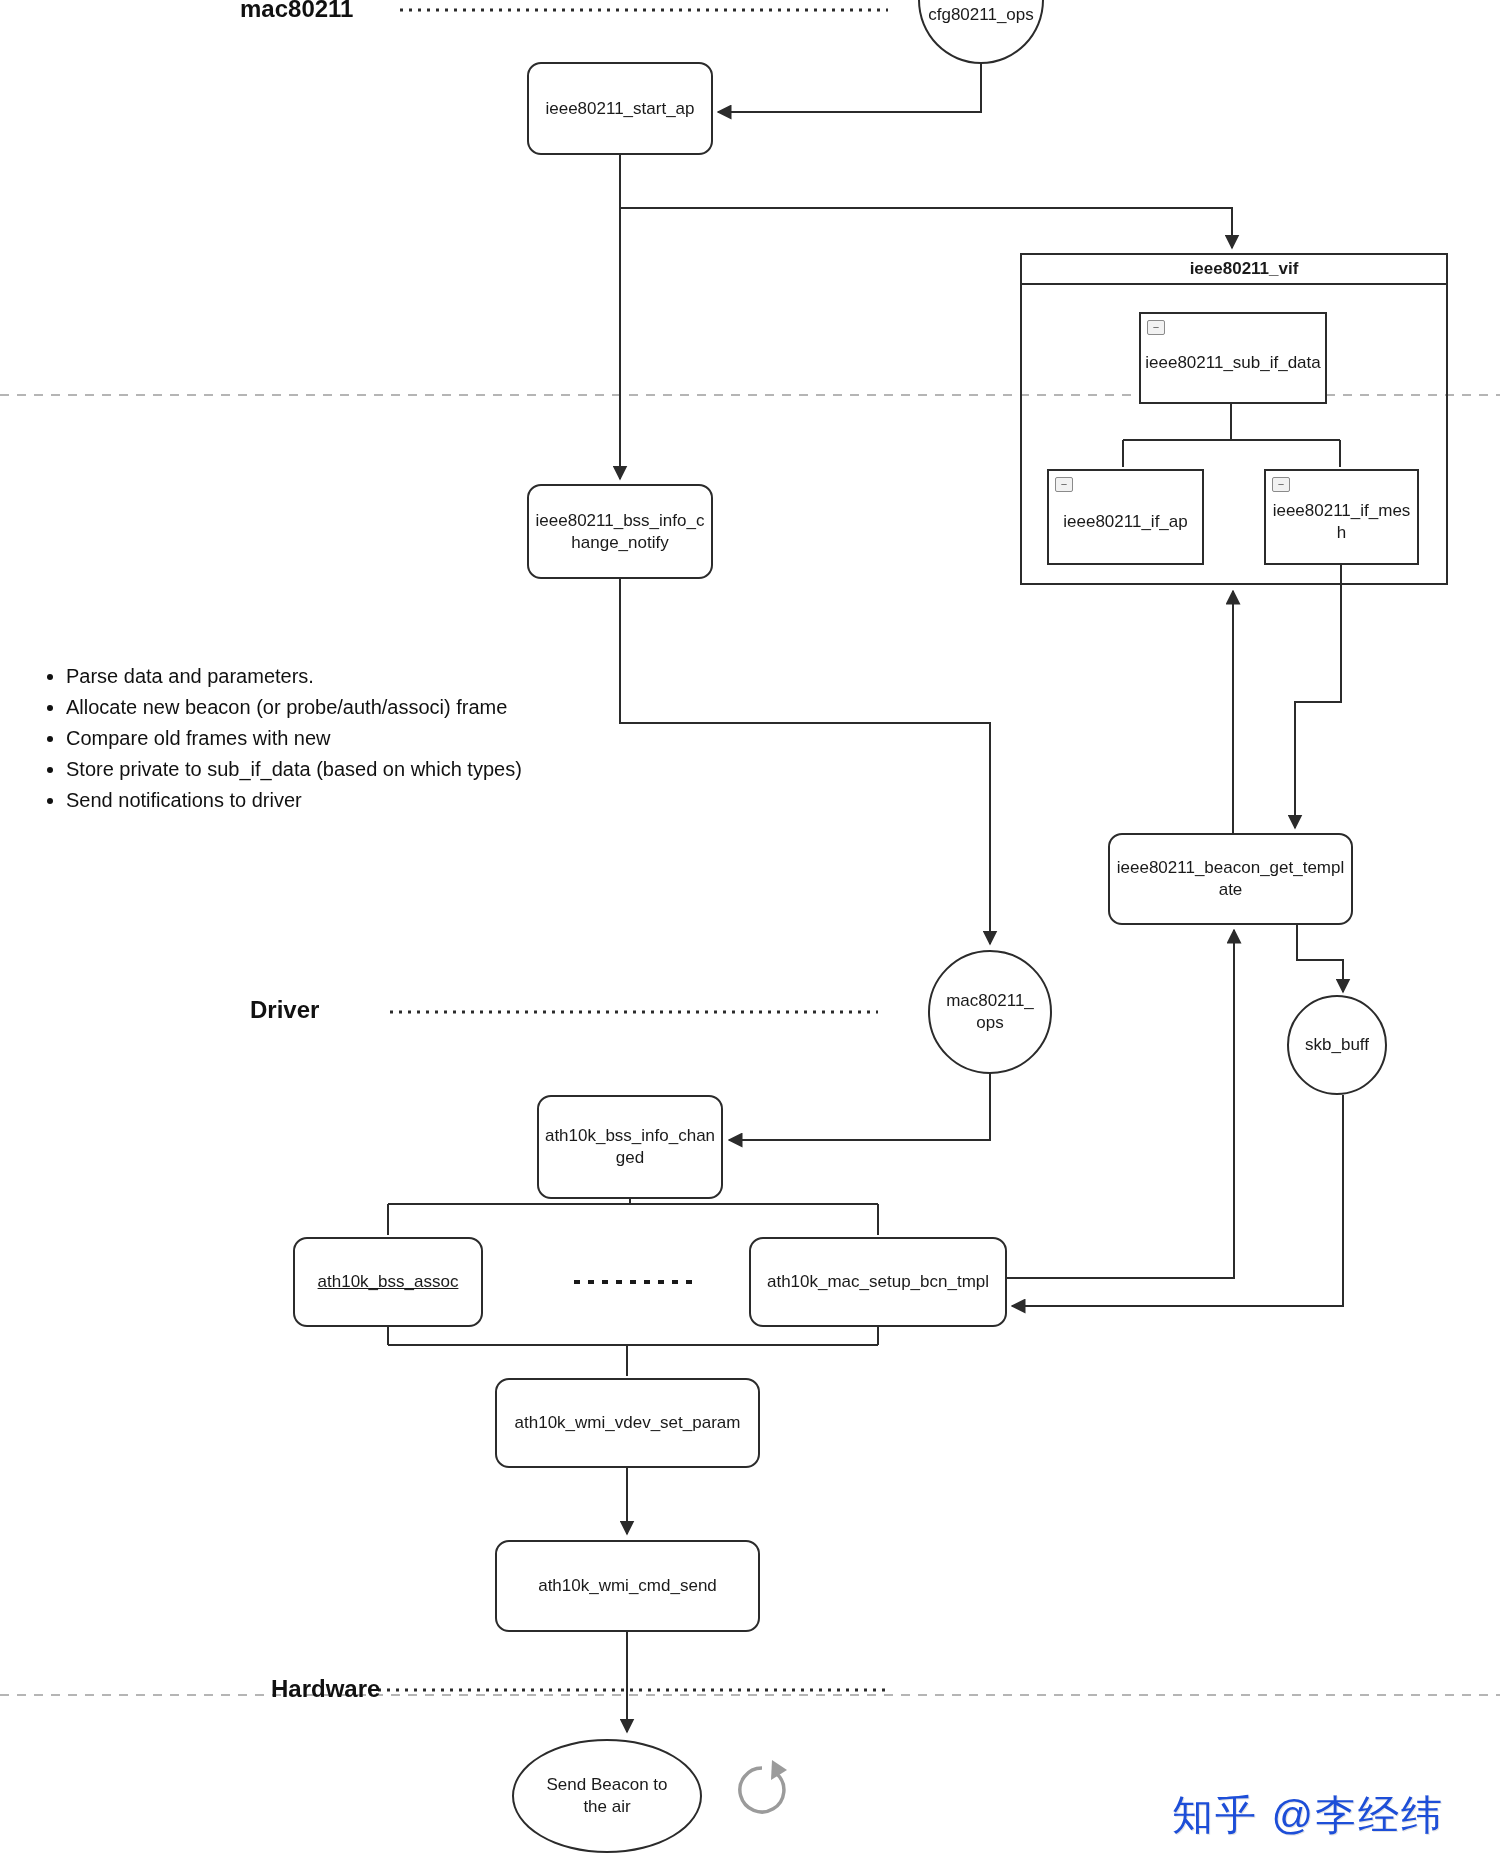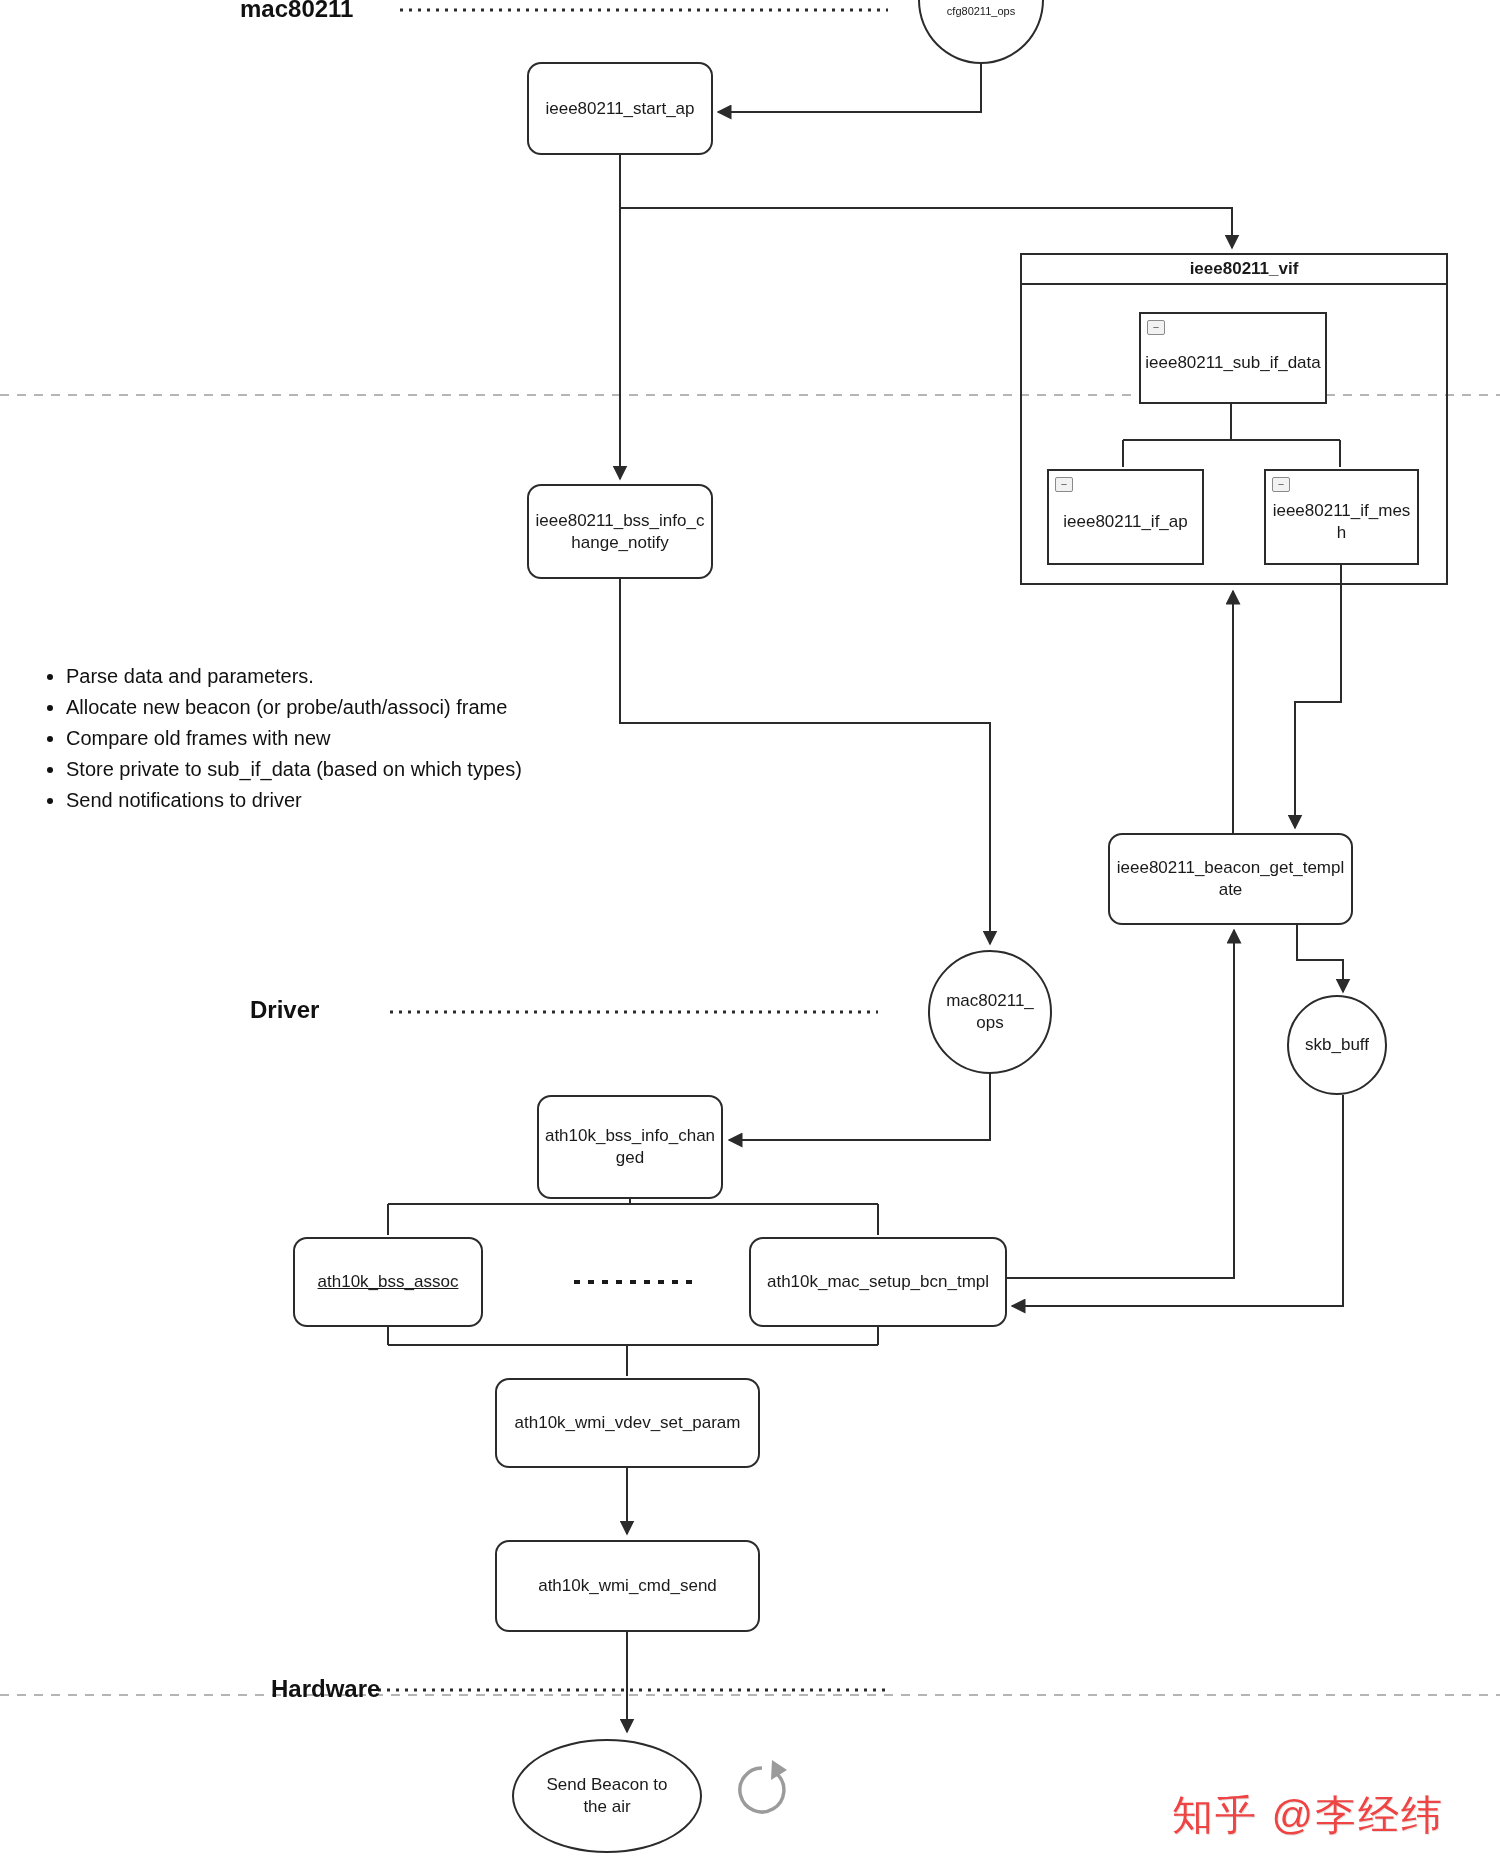--- a/index.html
+++ b/index.html
@@ -87,42 +87,42 @@
     font-size: 24px;
     color: #111;
     white-space: nowrap;
   }
   .cfg-label {
     position: absolute;
     top: 66px;
     left: 0;
     width: 100%;
     text-align: center;
-    font-size: 11px;
+    font-size: 17px;
   }
   #notes {
     position: absolute;
     z-index: 2;
     left: 30px;
     top: 655px;
     width: 560px;
     margin: 8px;
     padding-left: 28px;
     font-size: 20px;
     color: #111;
   }
   #notes li { margin-bottom: 5px; line-height: 1.3; }
   #watermark {
     position: absolute;
     z-index: 3;
     left: 1172px;
     top: 1788px;
     font-size: 41px;
     letter-spacing: 2px;
-    color: #ef4444;
+    color: #1d4ed8;
     text-shadow: 1px 1px 0 #e3e3e3;
     white-space: nowrap;
   }
 </style>
 </head>
 <body>
 
 <div id="canvas">
 
   <svg id="edge-layer" width="1500" height="1876">

